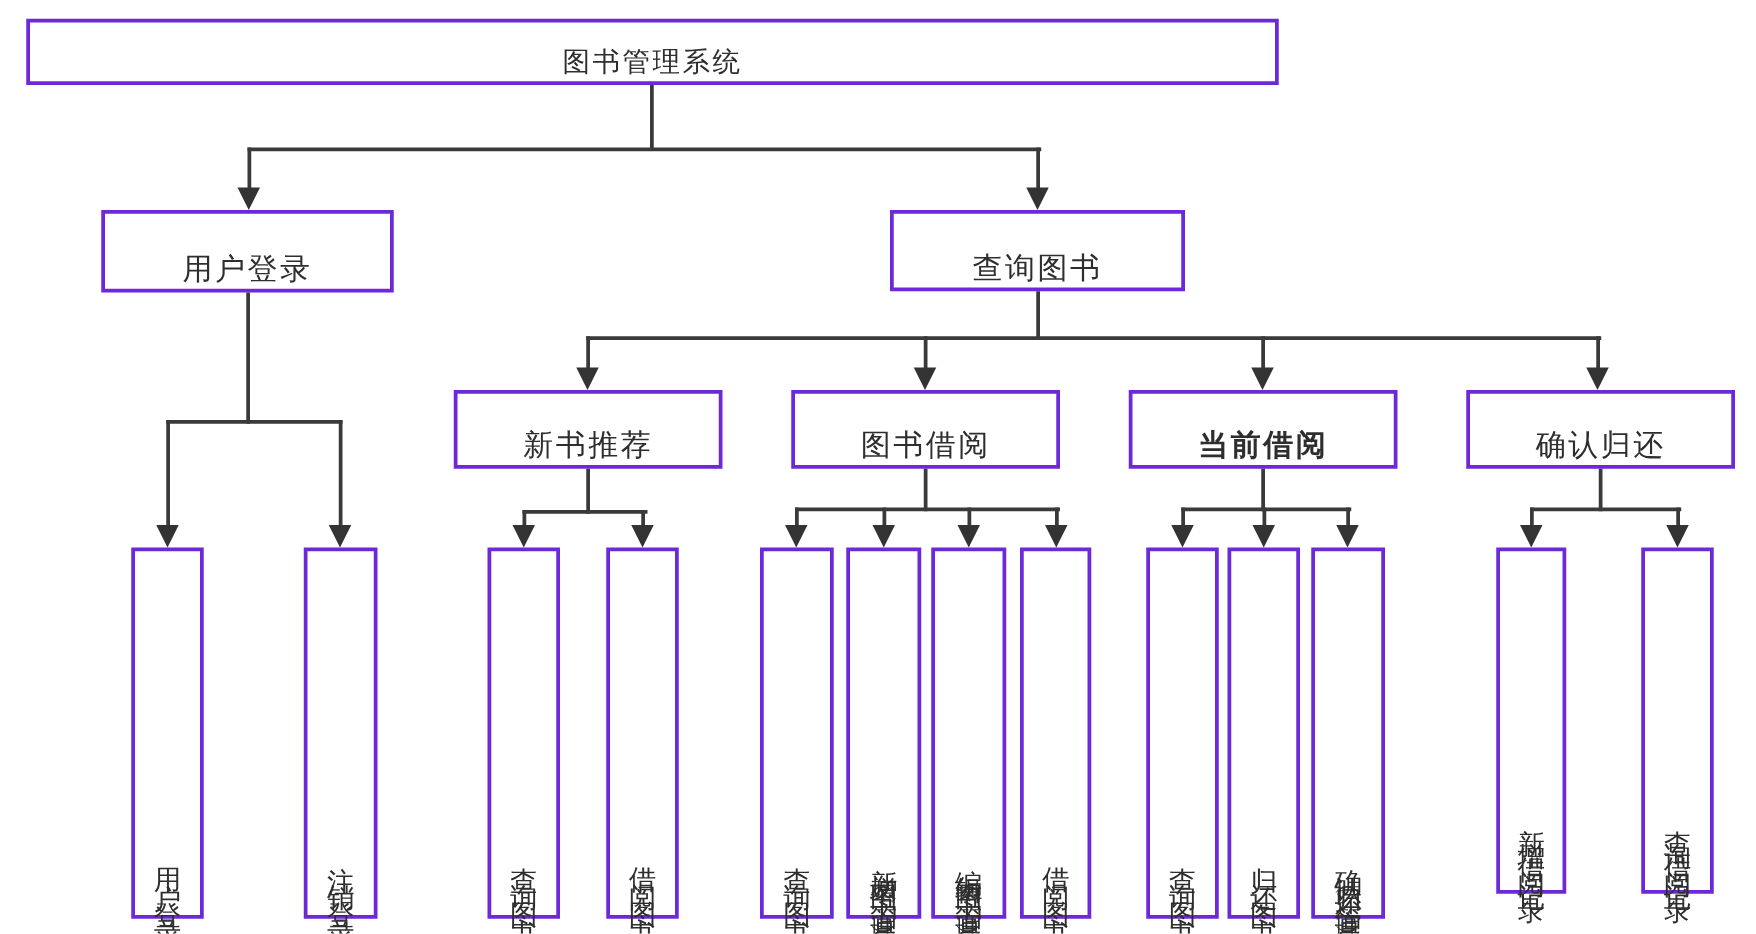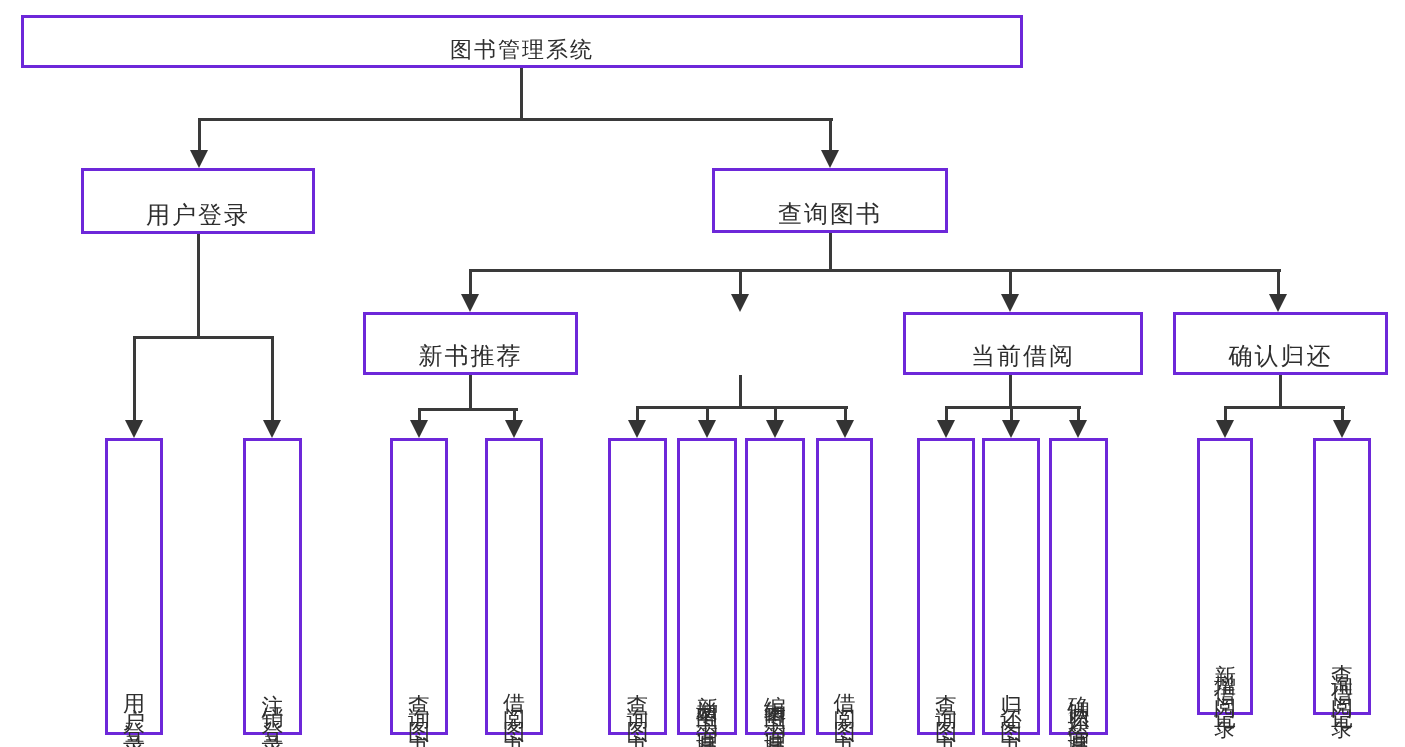--- a/index.html
+++ b/index.html
@@ -43,21 +43,24 @@
   <div class="box" style="left:81px;top:168px;width:234px;height:66px;">
     <span class="hlabel">用户登录</span>
   </div>
   <div class="box" style="left:712px;top:168px;width:236px;height:65px;">
     <span class="hlabel">查询图书</span>
   </div>
 
   <div class="box" style="left:363px;top:312px;width:215px;height:63px;">
     <span class="hlabel">新书推荐</span>
   </div>
-  <div class="box" style="left:903px;top:312px;width:240px;height:63px;">
+  <div class="box" style="left:633px;top:312px;width:215px;height:63px;">
+    <span class="hlabel">图书借阅</span>
+  </div>
+  <div class="box" style="left:903px;top:312px;width:215px;height:63px;font-weight:bold;">
     <span class="hlabel">当前借阅</span>
   </div>
   <div class="box" style="left:1173px;top:312px;width:215px;height:63px;">
     <span class="hlabel">确认归还</span>
   </div>
 
   <div class="box" style="left:105px;top:438px;width:58px;height:297px;">
     <span class="vtext sp-wide">用户登录</span>
   </div>
   <div class="box" style="left:243px;top:438px;width:59px;height:297px;">

